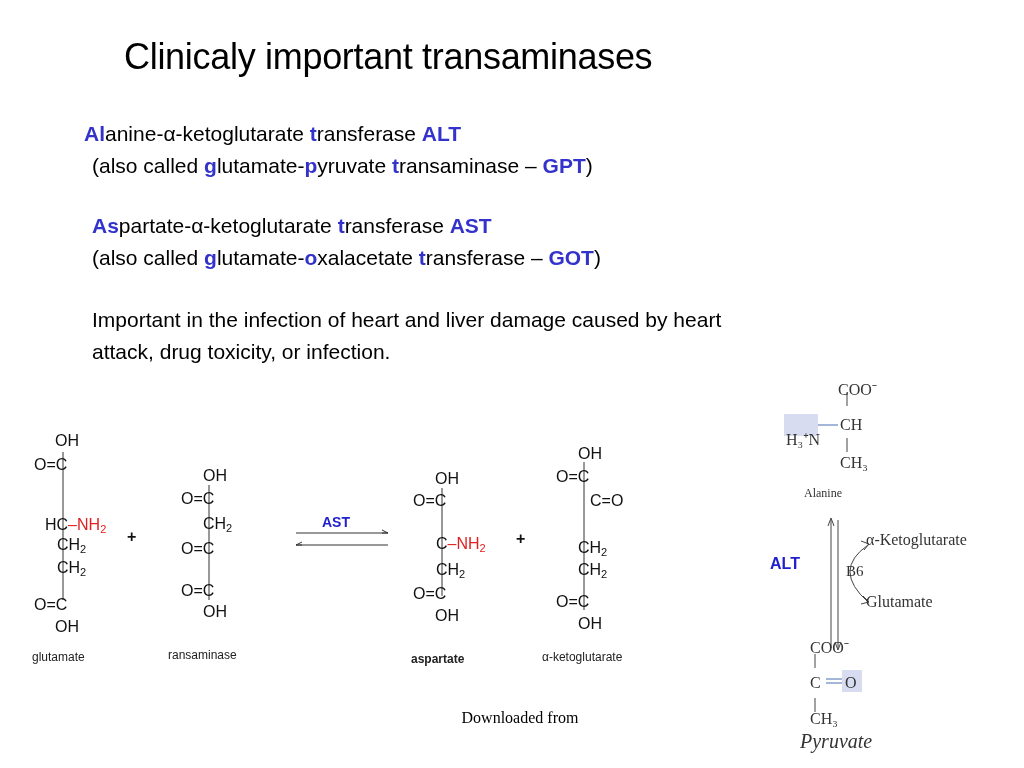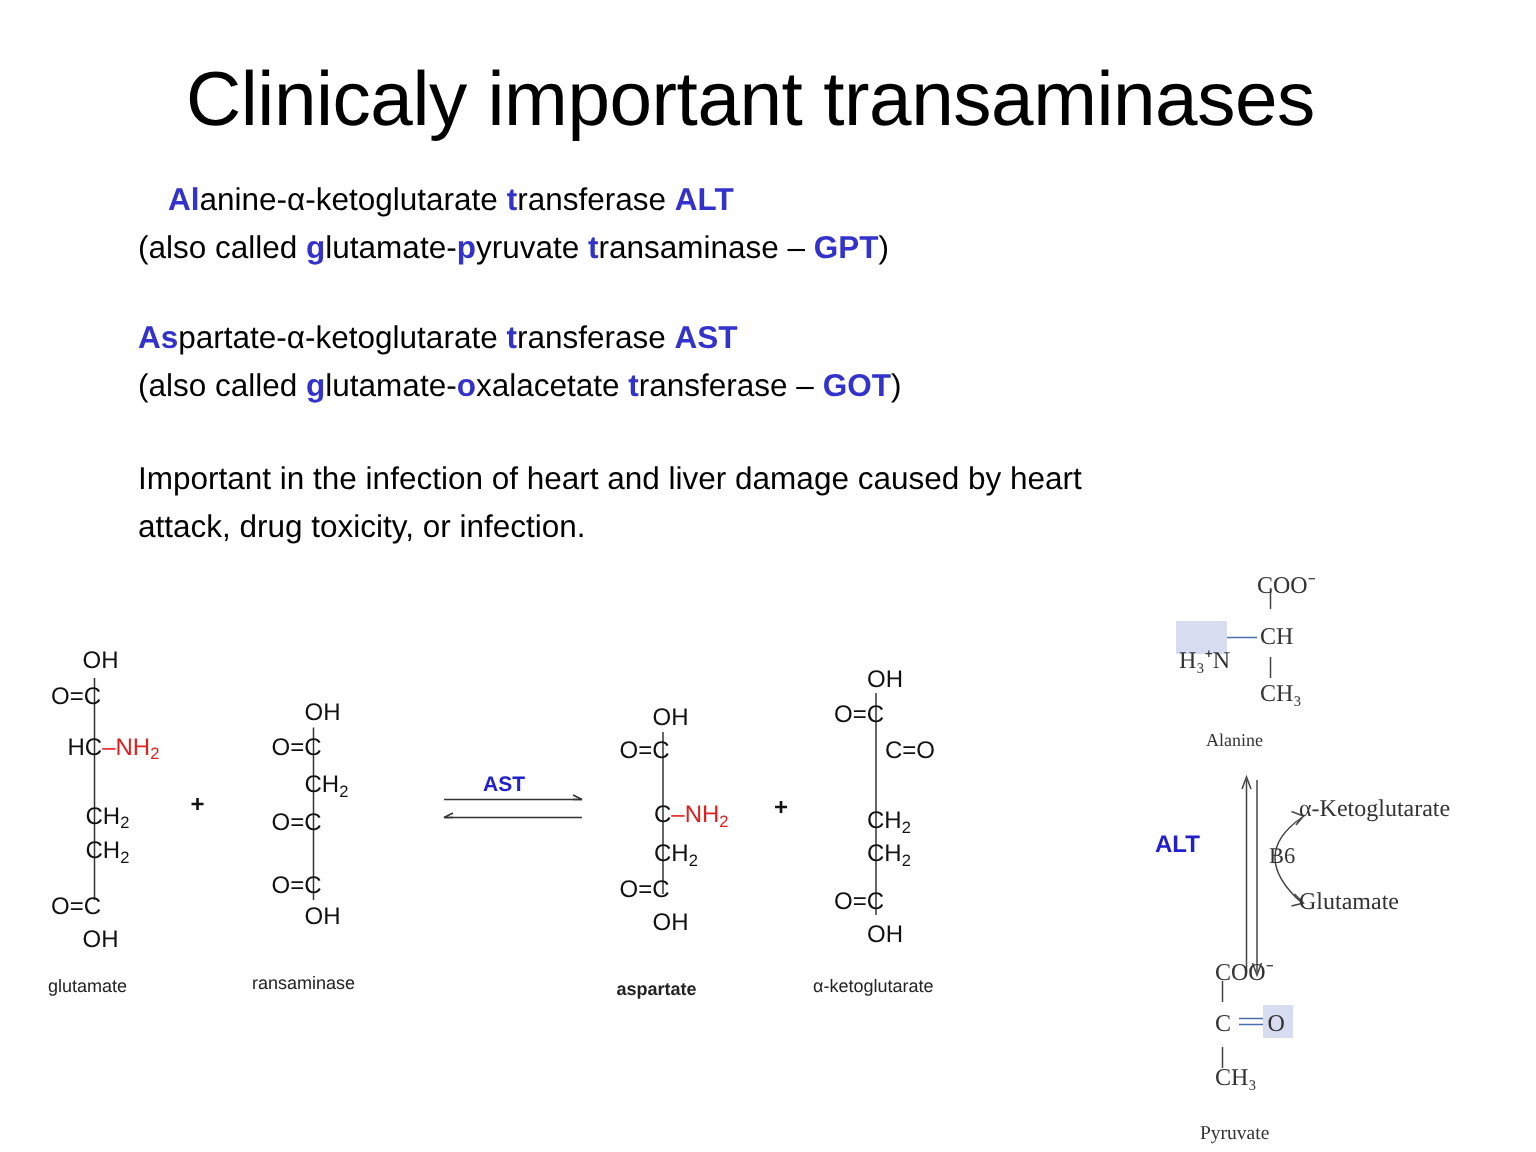--- a/index.html
+++ b/index.html
@@ -1,36 +1,36 @@
 <!DOCTYPE html>
 <html><head>
   <meta charset="utf-8">
   <style>
     html, body { margin: 0; padding: 0; }
     body {
       width: 1024px; height: 768px; background: #ffffff; position: relative; overflow: hidden;
       font-family: "Liberation Sans", sans-serif; color: #000;
     }
     .abs { position: absolute; }
-    .title { left: 124px; top: 36px; font-size: 51px; white-space: nowrap; letter-spacing: -0.3px; }
+    .title { left: 124px; top: 36px; font-size: 36px; white-space: nowrap; letter-spacing: -0.3px; }
     .line { left: 92px; font-size: 21px; white-space: nowrap; }
     .hl { color: #3333cc; font-weight: bold; }
     .chem { font-family: "Liberation Sans", sans-serif; font-size: 16px; color: #111; }
     .red { color: #e02020; }
     .lbl { font-size: 12px; color: #222; }
     .serif { font-family: "Liberation Serif", serif; color: #333; }
     .footer { left: 380px; top: 707px; width: 280px; text-align: center; font-family: "Liberation Serif", serif; font-size: 16px; line-height: 21px; }
     sub { font-size: 11px; vertical-align: -3px; }
   </style>
 </head>
 <body>
 
 <div class="abs title">Clinicaly important transaminases</div>
 
-<div class="abs line" style="top:122px; left:112px;">
+<div class="abs line" style="top:122px; left:84px;">
   <span class="hl">Al</span><span>anine-α-ketoglutarate </span><span class="hl">t</span><span>ransferase </span><span class="hl">ALT</span>
 </div>
 <div class="abs line" style="top:154px;">
   <span>(also called </span><span class="hl">g</span><span>lutamate-</span><span class="hl">p</span><span>yruvate </span><span class="hl">t</span><span>ransaminase – </span><span class="hl">GPT</span><span>)</span>
 </div>
 
 <div class="abs line" style="top:214px;">
   <span class="hl">As</span><span>partate-α-ketoglutarate </span><span class="hl">t</span><span>ransferase </span><span class="hl">AST</span>
 </div>
 <div class="abs line" style="top:246px;">
@@ -53,21 +53,21 @@
 
     <line x1="296" y1="133" x2="388" y2="133"></line>
     <polyline points="382,130 388,133 382,133"></polyline>
     <line x1="296" y1="145" x2="388" y2="145"></line>
     <polyline points="302,142 296,145 302,145"></polyline>
   </g>
 </svg>
 
 <div class="abs chem" style="left:55px; top:432px;">OH</div>
 <div class="abs chem" style="left:34px; top:456px;">O=C</div>
-<div class="abs chem" style="left:45px; top:490px;"><span>HC</span><span class="red">–NH<sub>2</sub></span></div>
+<div class="abs chem" style="left:45px; top:516px;"><span>HC</span><span class="red">–NH<sub>2</sub></span></div>
 <div class="abs chem" style="left:57px; top:536px;">CH<sub>2</sub></div>
 <div class="abs chem" style="left:57px; top:559px;">CH<sub>2</sub></div>
 <div class="abs chem" style="left:34px; top:596px;">O=C</div>
 <div class="abs chem" style="left:55px; top:618px;">OH</div>
 <div class="abs lbl" style="left:32px; top:650px;">glutamate</div>
 
 <div class="abs chem" style="left:127px; top:528px; font-weight:bold;">+</div>
 
 <div class="abs chem" style="left:203px; top:467px;">OH</div>
 <div class="abs chem" style="left:181px; top:490px;">O=C</div>
@@ -127,16 +127,17 @@
 
 <div class="abs" style="left:770px; top:555px; color:#2020cc; font-weight:bold; font-size:16px;">ALT</div>
 <div class="abs serif" style="left:866px; top:531px; font-size:16px;">α-Ketoglutarate</div>
 <div class="abs serif" style="left:846px; top:563px; font-size:15px;">B6</div>
 <div class="abs serif" style="left:866px; top:593px; font-size:16px;">Glutamate</div>
 
 <div class="abs serif" style="left:810px; top:636px; font-size:16px;">COO⁻</div>
 <div class="abs serif" style="left:810px; top:674px; font-size:16px;">C</div>
 <div class="abs serif" style="left:845px; top:674px; font-size:16px;">O</div>
 <div class="abs serif" style="left:810px; top:710px; font-size:16px;">CH₃</div>
-<div class="abs serif" style="left:800px; top:747px; font-size:13px;">Pyruvate</div>
+<div class="abs serif" style="left:800px; top:730px; font-size:20px;font-style:italic;">Pyruvate</div>
 
 <div class="abs footer">
+  <div>Downloaded from</div>
 </div>
 
 </body></html>

